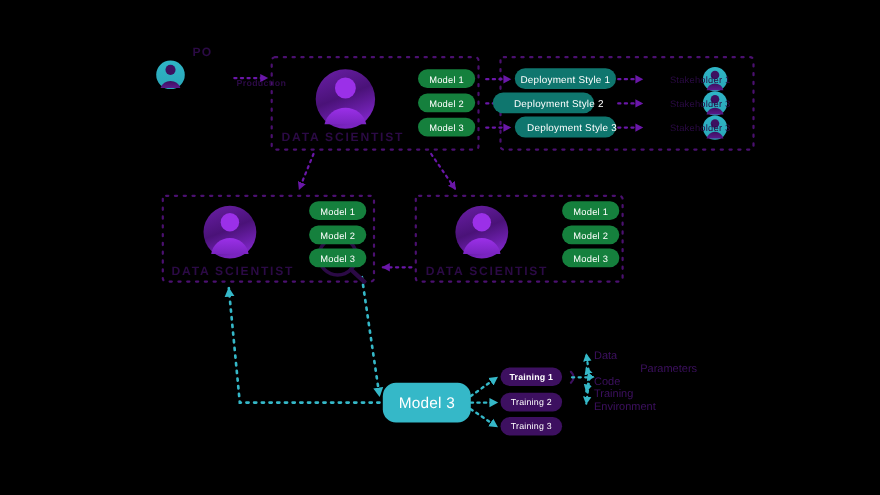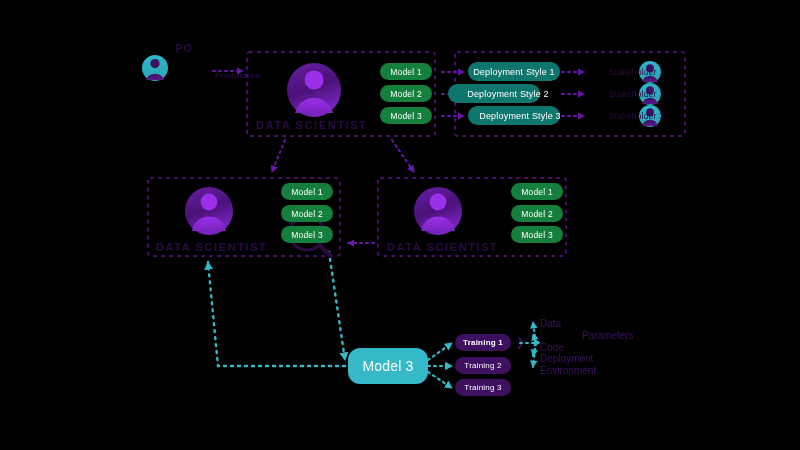--- a/index.html
+++ b/index.html
@@ -245,14 +245,14 @@
 
 <div class="pill pill-model-big" style="left:348px; top:348px;">Model 3</div>
 
 <div class="pill pill-training" style="left:455px; top:334px;font-weight:bold;">Training 1</div>
 <div class="pill pill-training" style="left:455px; top:357px;">Training 2</div>
 <div class="pill pill-training" style="left:455px; top:379px;">Training 3</div>
 
 <div class="meta-item" style="left:540px; top:318px;">Data</div>
 <div class="meta-item" style="left:540px; top:330px;padding-left:42px;">Parameters</div>
 <div class="meta-item" style="left:540px; top:342px;">Code</div>
-<div class="meta-item" style="left:540px; top:353px;">Deployment</div>
+<div class="meta-item" style="left:540px; top:353px;">Training</div>
 <div class="meta-item" style="left:540px; top:365px;">Environment</div>
 
 </body></html>

